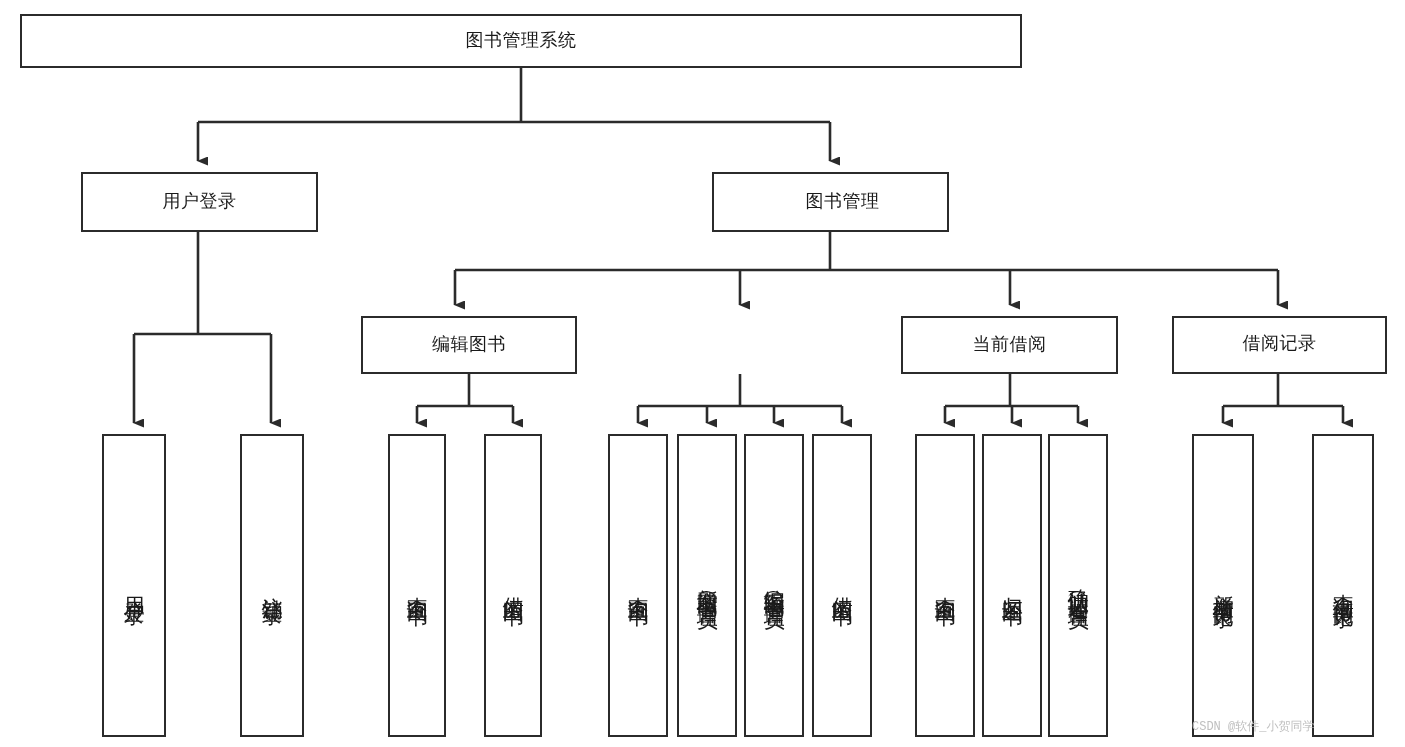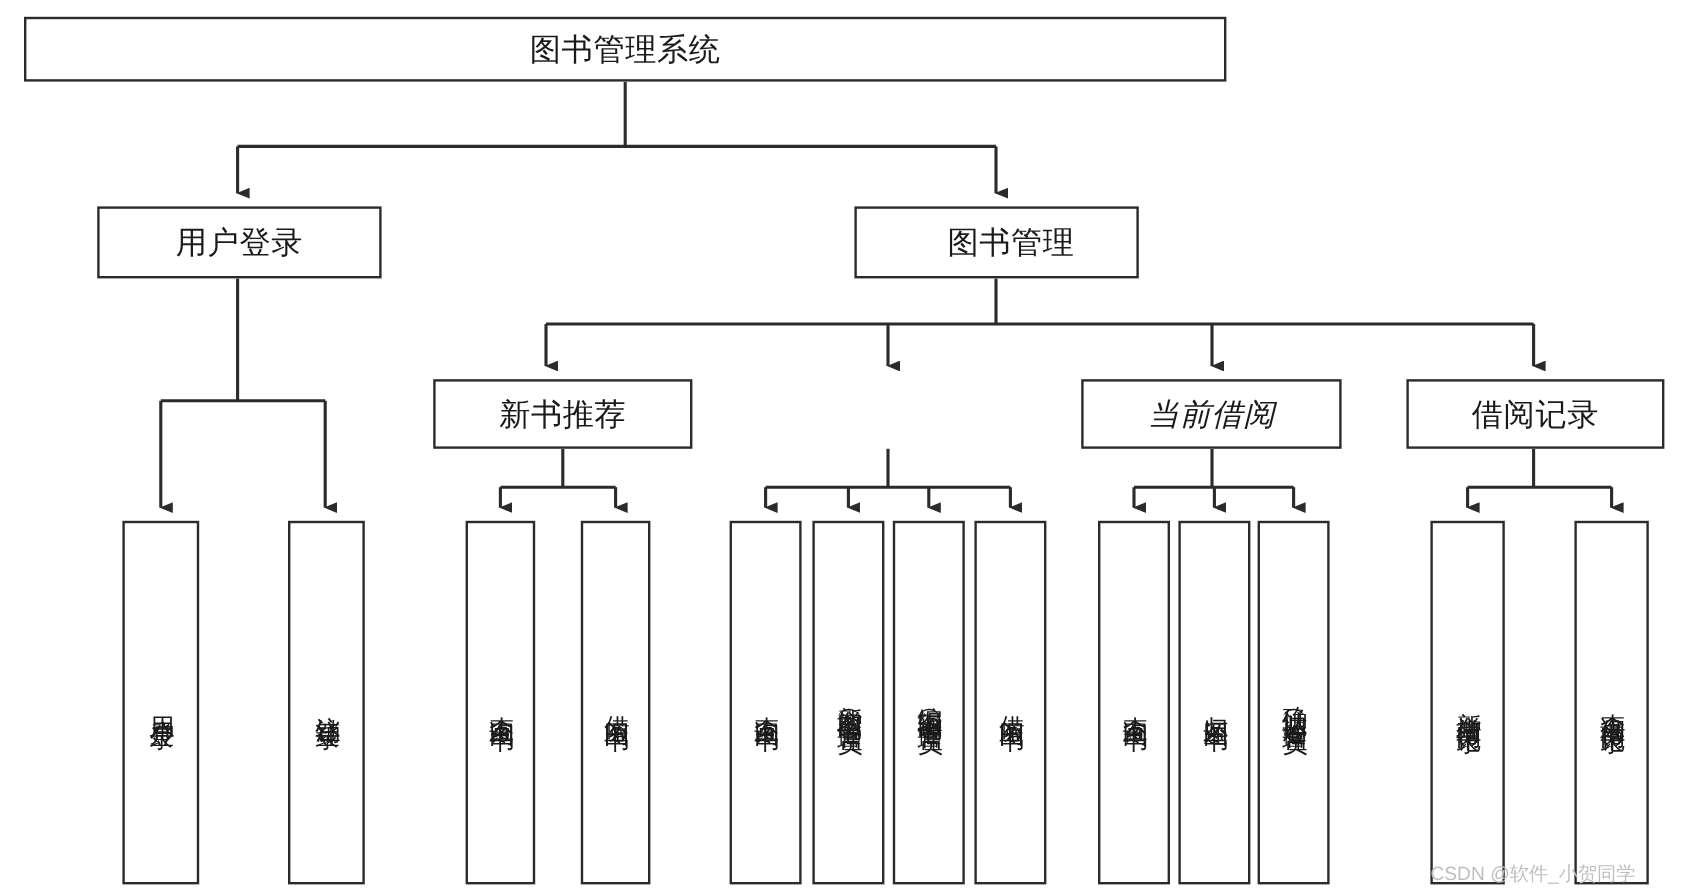--- a/index.html
+++ b/index.html
@@ -27,21 +27,21 @@
   .node-box {
     position: absolute;
     box-sizing: border-box;
     background: #ffffff;
     border: 2px solid #2b2b2b;
     display: flex;
     align-items: center;
     justify-content: center;
   }
   .node-label-h {
-    font-size: 26px;
+    font-size: 18px;
     color: #1a1a1a;
     line-height: 1.1;
     letter-spacing: 0.5px;
     white-space: nowrap;
     text-align: center;
   }
   .node-box.vertical {
     align-items: center;
     justify-content: center;
   }
@@ -50,24 +50,25 @@
     text-orientation: upright;
     font-size: 21px;
     color: #1a1a1a;
     line-height: 1.25;
     letter-spacing: 3px;
     text-align: center;
     white-space: nowrap;
   }
   .watermark {
     position: absolute;
-    font-size: 16px;
+    font-size: 12px;
     color: #bfbfbf;
     white-space: nowrap;
     pointer-events: none;
+    font-family: Liberation Mono, monospace;
   }
 </style>
 </head>
 <body>
 
 <div id="diagram-root">
 
   <svg class="diagram-canvas" viewBox="0 0 1405 747" preserveAspectRatio="none">
     <defs>
       <marker id="arrowhead" markerWidth="9" markerHeight="11" refX="4.5" refY="10" orient="auto" markerUnits="userSpaceOnUse">
@@ -124,26 +125,26 @@
   </div>
 
   <div class="node-box" style="left:81px; top:172px; width:237px; height:60px;">
     <span class="node-label-h">用户登录</span>
   </div>
   <div class="node-box" style="left:712px; top:172px; width:237px; height:60px;padding-left:24px;">
     <span class="node-label-h">图书管理</span>
   </div>
 
   <div class="node-box" style="left:361px; top:316px; width:216px; height:58px;">
-    <span class="node-label-h">新书推荐</span>
+    <span class="node-label-h">编辑图书</span>
   </div>
-  <div class="node-box" style="left:901px; top:316px; width:217px; height:58px;font-style:italic;">
+  <div class="node-box" style="left:901px; top:316px; width:217px; height:58px;">
     <span class="node-label-h">当前借阅</span>
   </div>
-  <div class="node-box" style="left:1172px; top:316px; width:215px; height:58px;">
+  <div class="node-box" style="left:1172px; top:316px; width:215px; height:58px;font-family:Liberation Mono, monospace;">
     <span class="node-label-h">借阅记录</span>
   </div>
 
   <div class="node-box vertical" style="left:102px; top:434px; width:64px; height:303px;">
     <span class="node-label-v">用户登录</span>
   </div>
   <div class="node-box vertical" style="left:240px; top:434px; width:64px; height:303px;">
     <span class="node-label-v">注销登录</span>
   </div>
   <div class="node-box vertical" style="left:388px; top:434px; width:58px; height:303px;">

